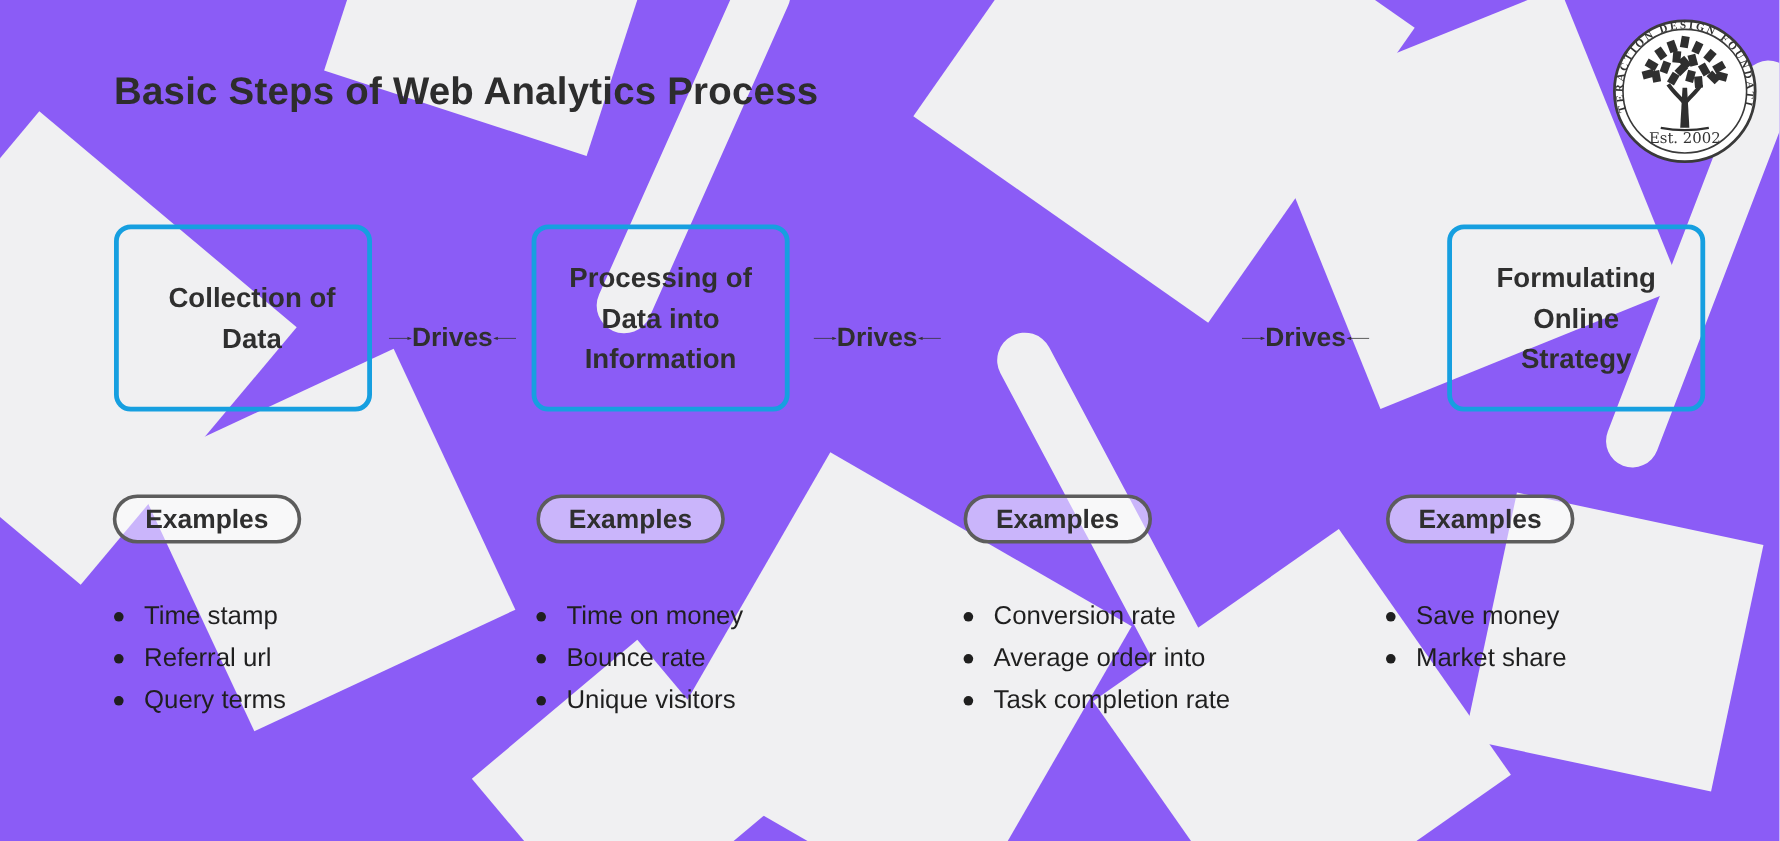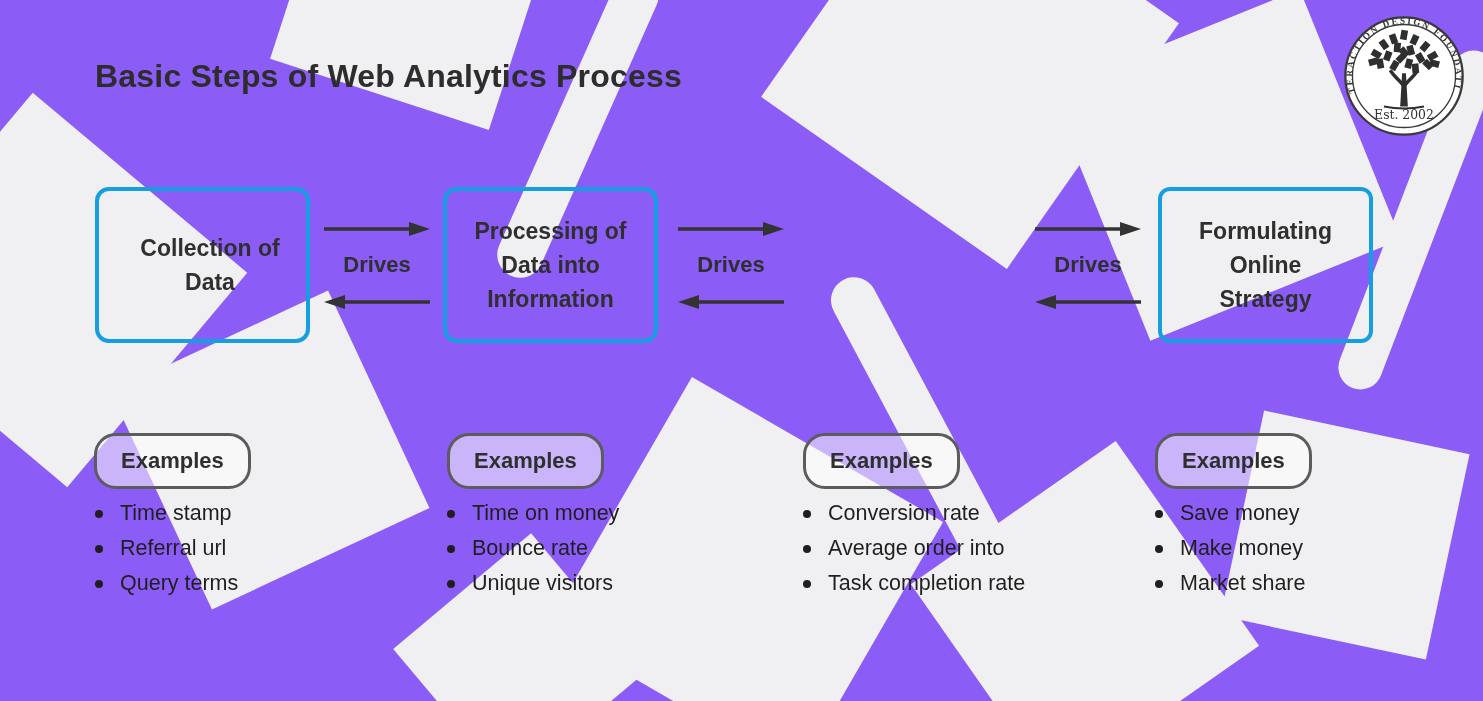--- a/index.html
+++ b/index.html
@@ -50,49 +50,49 @@
   .step-box .step-label {
     font-size: 23px;
     font-weight: bold;
     line-height: 34px;
     white-space: pre-line;
     color: #2f2f2f;
   }
   .box-1 { left: 95px; padding-left: 15px; }
   .box-2 { left: 443px; }
   .box-3 { left: 803px; }
-  .box-4 { left: 1158px; border-radius: 12px; }
+  .box-4 { left: 1206px; }
 
   
   .connector {
     position: absolute;
     top: 187px;
     width: 106px; height: 156px;
-    display: flex; flex-direction: column; align-items: center;
+    display: flex; flex-direction: row; align-items: center;
     padding-top: 33px;
   }
   .conn-1 { left: 324px; }
   .conn-2 { left: 678px; }
   .conn-3 { left: 1035px; }
   .connector svg { display: block; width: 106px; height: 18px; }
   .drives-label {
     font-size: 22px;
     font-weight: bold;
     color: #2f2f2f;
     margin: 13px 0 14px 0;
     line-height: 28px;
   }
   .arrow-stroke { stroke: #333333; stroke-width: 3.6px; }
   .arrow-fill { fill: #333333; }
 
   
   .examples-pill {
     position: absolute;
-    top: 433px;
-    height: 56px;
+    top: 412px;
+    height: 41px;
     border: 3px solid #5c5c5c;
     border-radius: 22px;
     display: inline-flex; align-items: center;
     padding: 0 24px;
     font-size: 22px;
     font-weight: bold;
     color: #2f2f2f;
     background: rgba(255,255,255,0.55);
     z-index: 1;
   }
@@ -299,21 +299,17 @@
         <span>Task completion rate</span>
       </li>
   </ul>
   <ul class="example-list list-4">
     <li>
         <span class="bullet-dot"></span>
         <span>Save money</span>
       </li>
     <li>
         <span class="bullet-dot"></span>
-        <span>Make money</span>
-      </li>
-    <li>
-        <span class="bullet-dot"></span>
         <span>Market share</span>
       </li>
   </ul>
 
 </div>
 
 </body></html>

